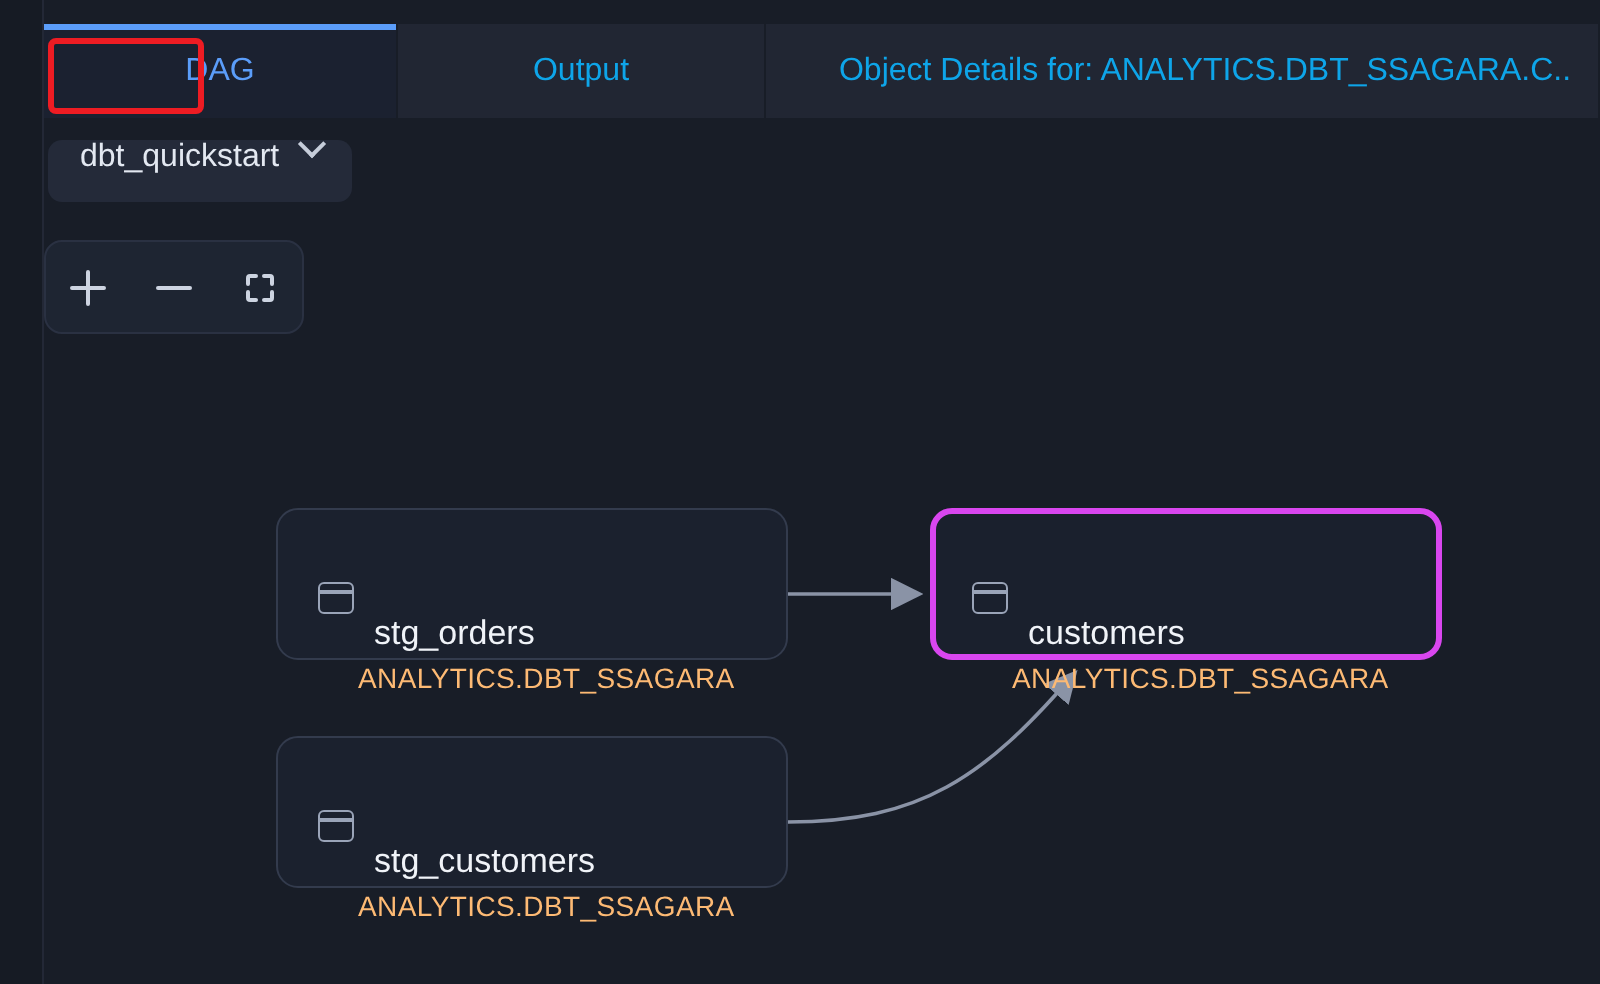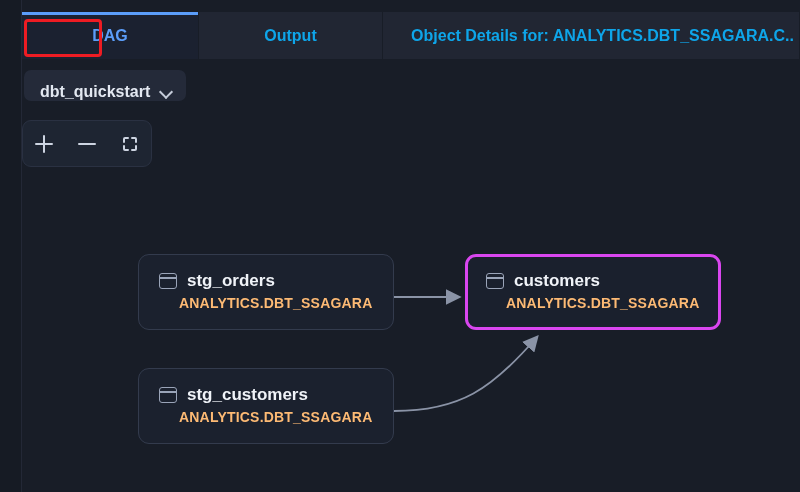--- a/index.html
+++ b/index.html
@@ -15,21 +15,20 @@
     font-family: "Liberation Sans", sans-serif;
     -webkit-font-smoothing: antialiased;
   }
 
   #app {
     position: relative;
     width: 800px;
     height: 492px;
     background: #181d27;
     overflow: hidden;
-    font-weight: bold;
   }
 
   
   .left-gutter {
     position: absolute;
     left: 0;
     top: 0;
     width: 22px;
     height: 492px;
     background: #161b24;
@@ -109,21 +108,21 @@
   }
 
   
   .project-pill {
     position: absolute;
     left: 24px;
     top: 70px;
     height: 31px;
     padding: 0 14px 0 16px;
     display: flex;
-    align-items: flex-end;
+    align-items: flex-start;
     gap: 11px;
     background: #242a39;
     border-radius: 7px;
     color: #e3e8f1;
     font-size: 16px;
     cursor: pointer;
   }
   .chev {
     display: inline-block;
     width: 11px;
@@ -215,20 +214,21 @@
     left: 0;
     right: 0;
     top: 3.4px;
     height: 1.6px;
     background: #9aa4b8;
   }
   .node-title {
     font-size: 17px;
     color: #f0f3f8;
     white-space: nowrap;
+    margin-top: 36px;
   }
   .node-sub {
     font-size: 14px;
     color: #fdba74;
     letter-spacing: 0.2px;
     white-space: nowrap;
   }
 
   
   #node-stg-orders    { left: 116px; top: 195px;  width: 256px; height: 76px; }

